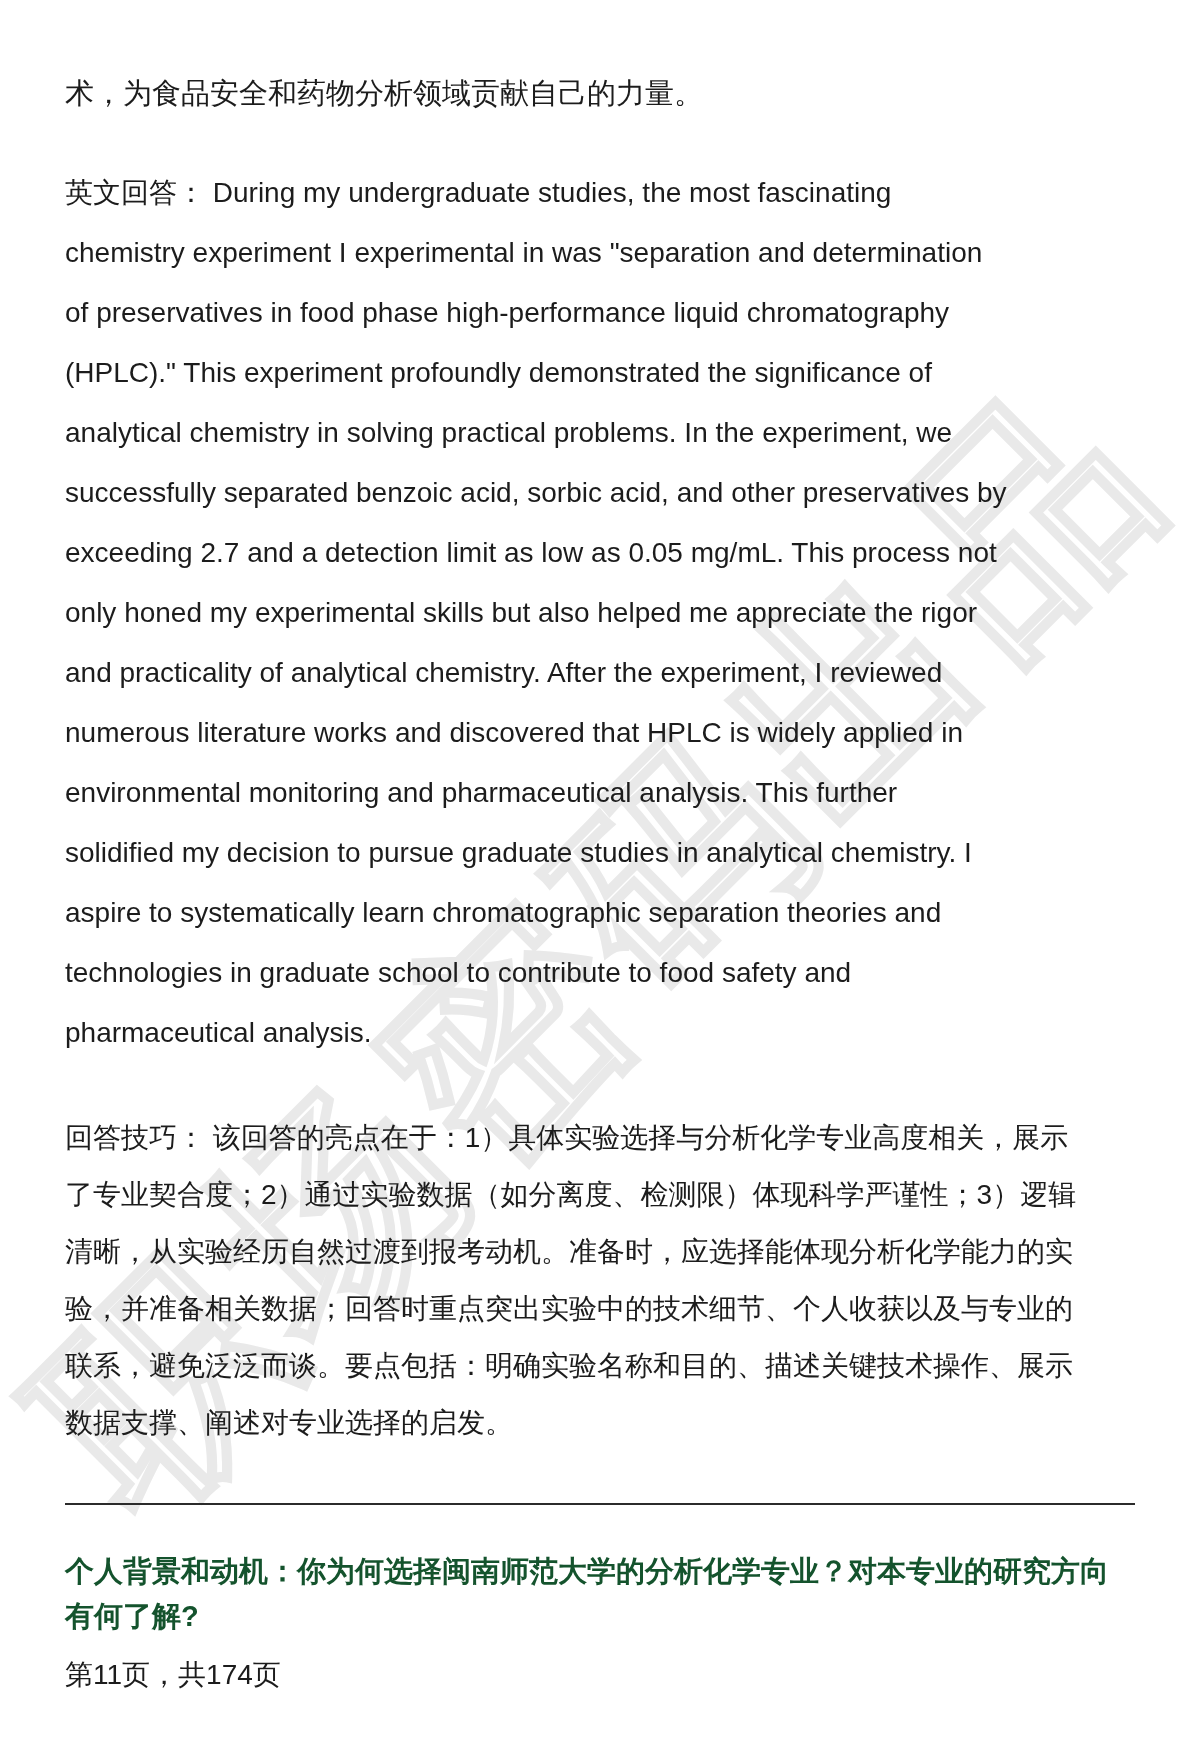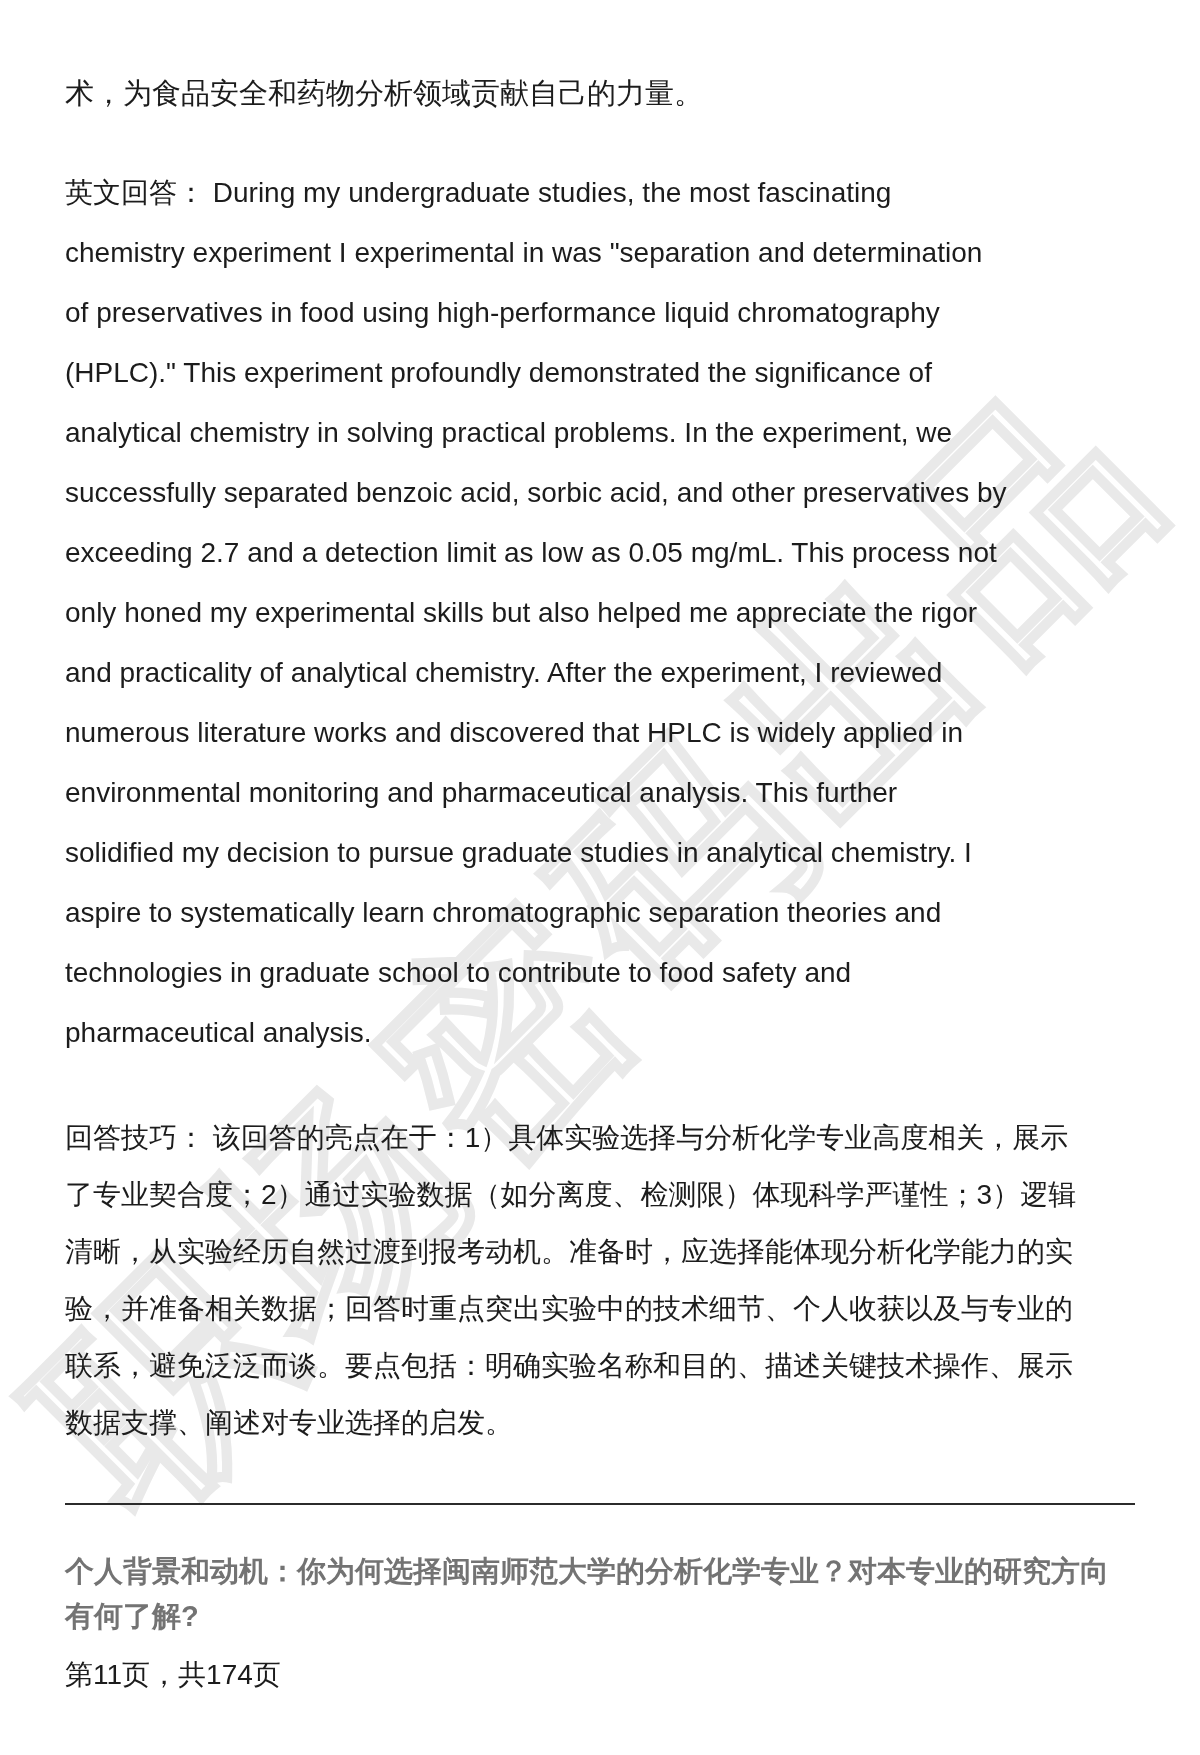--- a/index.html
+++ b/index.html
@@ -44,21 +44,21 @@
     border: none;
     border-top: 2px solid #2b2b2b;
     width: 100%;
   }
   .next-question { margin-top: 44px; }
   .next-question .line {
     height: 45px;
     line-height: 45px;
     font-size: 29px;
     font-weight: bold;
-    color: #737373;
+    color: #14532d;
     white-space: pre;
   }
   .footer {
     margin-top: 16px;
     text-align: left;
     font-size: 28px;
     line-height: 40px;
   }
   
   .watermark {
@@ -84,21 +84,21 @@
 
   <div class="watermark">职场密码出品</div>
 
   <div class="content">
 
     <p class="intro">术，为食品安全和药物分析领域贡献自己的力量。</p>
 
     <div class="eng">
       <div class="line"><span>英文回答：</span><span> During my undergraduate studies, the most fascinating</span></div>
       <div class="line">chemistry experiment I experimental in was "separation and determination</div>
-      <div class="line">of preservatives in food using high-performance liquid chromatography</div>
+      <div class="line">of preservatives in food phase high-performance liquid chromatography</div>
       <div class="line">(HPLC)." This experiment profoundly demonstrated the significance of</div>
       <div class="line">analytical chemistry in solving practical problems. In the experiment, we</div>
       <div class="line">successfully separated benzoic acid, sorbic acid, and other preservatives by</div>
       <div class="line">exceeding 2.7 and a detection limit as low as 0.05 mg/mL. This process not</div>
       <div class="line">only honed my experimental skills but also helped me appreciate the rigor</div>
       <div class="line">and practicality of analytical chemistry. After the experiment, I reviewed</div>
       <div class="line">numerous literature works and discovered that HPLC is widely applied in</div>
       <div class="line">environmental monitoring and pharmaceutical analysis. This further</div>
       <div class="line">solidified my decision to pursue graduate studies in analytical chemistry. I</div>
       <div class="line">aspire to systematically learn chromatographic separation theories and</div>

